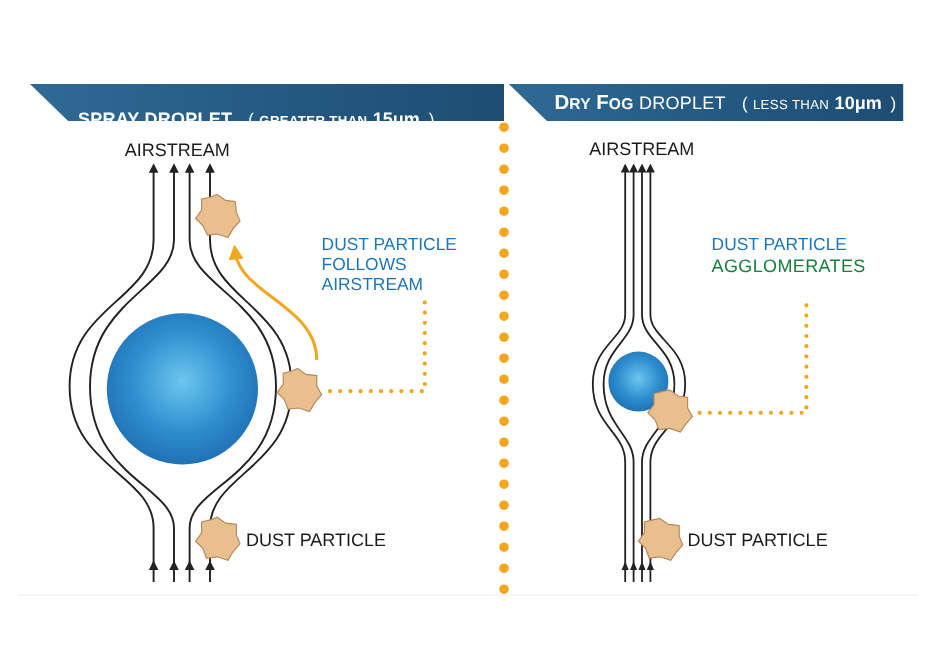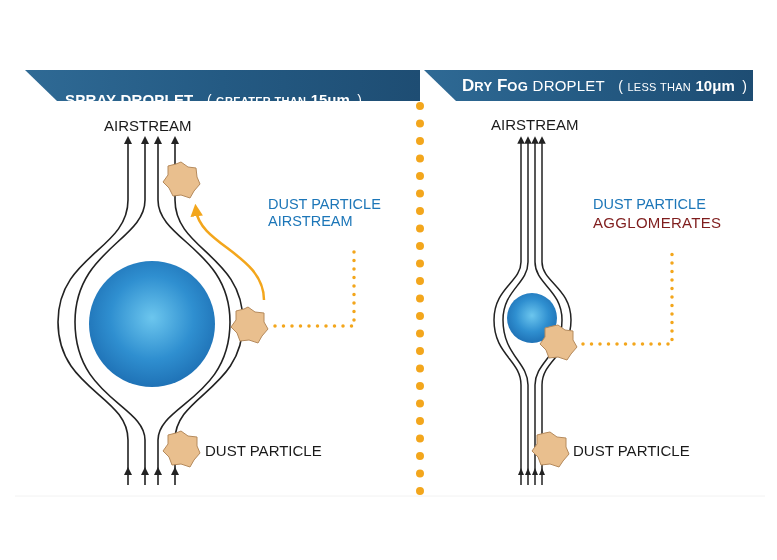--- a/index.html
+++ b/index.html
@@ -10,21 +10,21 @@
   .banner .main { font-size:15px; letter-spacing:0.2px; }
   .banner .paren { font-size:14px; font-weight:normal; margin-left:9px; }
   .banner .small { font-size:11px; letter-spacing:0.3px; }
   .banner .num { font-size:15px; }
   .banner-left .inner { margin-left:40px;margin-top:28px; }
   .banner-right .inner { margin-left:38px; }
   .sc-big { font-size:17px; }
   .label { position:absolute; font-weight:normal; white-space:nowrap; }
   .black { color:#1a1a1a; font-size:15px; }
   .blue { color:#1c76b8; font-size:14.5px; line-height:17px; }
-  .orange { color:#7f1d1d; font-size:15px; letter-spacing:0.3px; }
+  .orange { color:#15803d; font-size:15px; letter-spacing:0.3px; }
   svg { position:absolute; left:0; top:0; }
 </style>
 </head>
 <body>
 
 <div class="banner banner-left">
   <span class="inner">
     <span class="main">SPRAY DROPLET</span>
     <span class="paren">(</span>
     <span class="small">GREATER THAN</span>
@@ -117,20 +117,21 @@
   </g>
 
   <path d="M583,344 L672,344 L672,250" fill="none" stroke="#f3a61c" stroke-width="3.5" stroke-linecap="round" stroke-dasharray="0 8.5"></path>
 
   <line x1="15" y1="496" x2="765" y2="496" stroke="#f2f2f2" stroke-width="1"></line>
 </svg>
 
 <div class="label black" style="left:104px; top:117px;">AIRSTREAM</div>
 <div class="label blue" style="left:268px; top:196px;">
   <div>DUST PARTICLE</div>
+  <div>FOLLOWS</div>
   <div>AIRSTREAM</div>
 </div>
 <div class="label black" style="left:205px; top:442px;">DUST PARTICLE</div>
 
 <div class="label black" style="left:491px; top:116px;">AIRSTREAM</div>
 <div class="label blue" style="left:593px; top:196px;">
   <div>DUST PARTICLE</div>
   <div class="orange" style="margin-top:1px;">AGGLOMERATES</div>
 </div>
 <div class="label black" style="left:573px; top:442px;">DUST PARTICLE</div>

